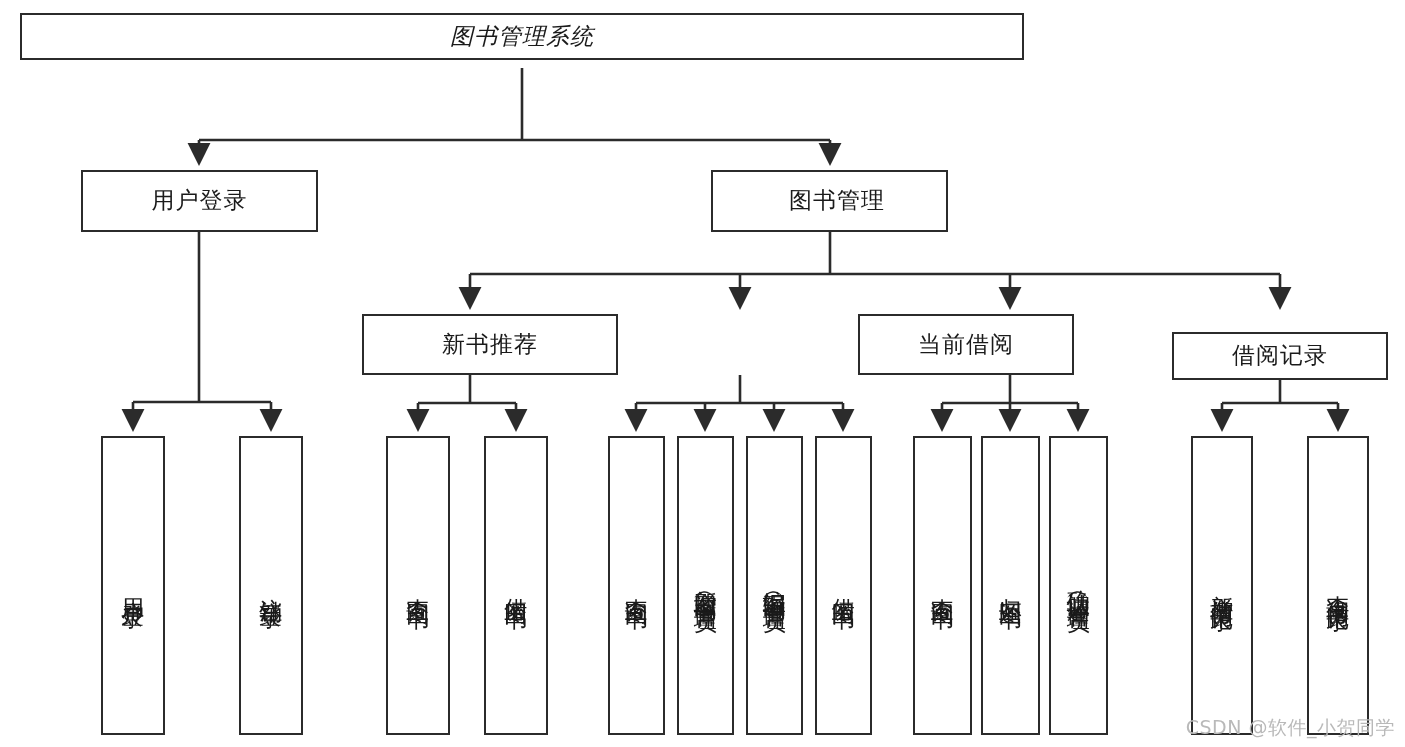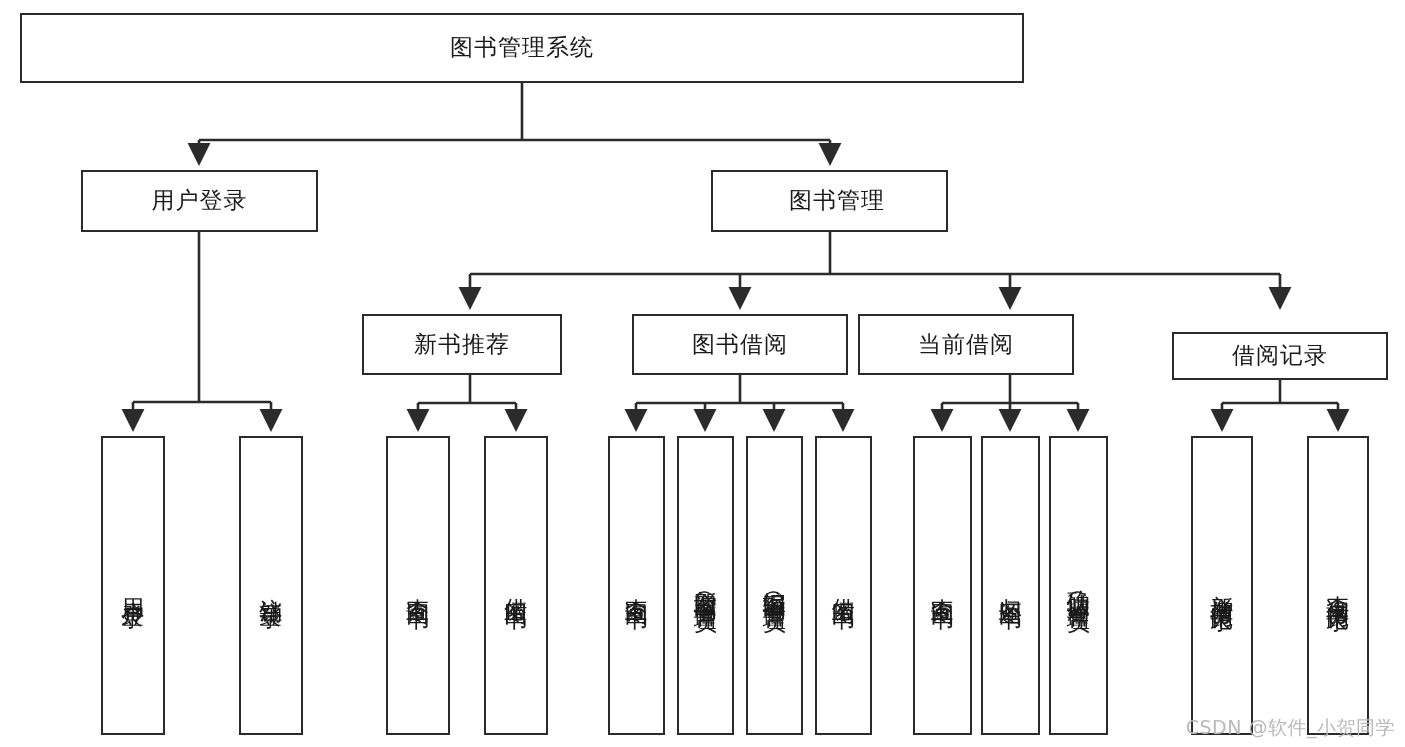--- a/index.html
+++ b/index.html
@@ -116,36 +116,33 @@
       <path d="M 1010 403 L 1010 428" marker-end="url(#arrow)"></path>
       <path d="M 1078 403 L 1078 428" marker-end="url(#arrow)"></path>
 
       <path d="M 1280 375 L 1280 403"></path>
       <path d="M 1222 403 L 1338 403"></path>
       <path d="M 1222 403 L 1222 428" marker-end="url(#arrow)"></path>
       <path d="M 1338 403 L 1338 428" marker-end="url(#arrow)"></path>
     </g>
   </svg>
 
-  <div class="node horiz" style="left:20px; top:13px; width:1004px; height:70px;">
+  <div class="node horiz" style="left:20px; top:13px; width:1004px; height:47px;font-style:italic;">
     <span>图书管理系统</span>
   </div>
 
   <div class="node horiz" style="left:81px; top:170px; width:237px; height:62px;">
     <span>用户登录</span>
   </div>
   <div class="node horiz" style="left:711px; top:170px; width:237px; height:62px;padding-left:15px;">
     <span>图书管理</span>
   </div>
 
-  <div class="node horiz" style="left:362px; top:314px; width:200px; height:61px;">
+  <div class="node horiz" style="left:362px; top:314px; width:256px; height:61px;">
     <span>新书推荐</span>
-  </div>
-  <div class="node horiz" style="left:632px; top:314px; width:216px; height:61px;">
-    <span>图书借阅</span>
   </div>
   <div class="node horiz" style="left:858px; top:314px; width:216px; height:61px;">
     <span>当前借阅</span>
   </div>
   <div class="node horiz" style="left:1172px; top:332px; width:216px; height:48px;text-align:right;">
     <span>借阅记录</span>
   </div>
 
   <div class="node vert" style="left:101px; top:436px; width:64px; height:299px;">
     <span class="vtext">用户登录</span>

